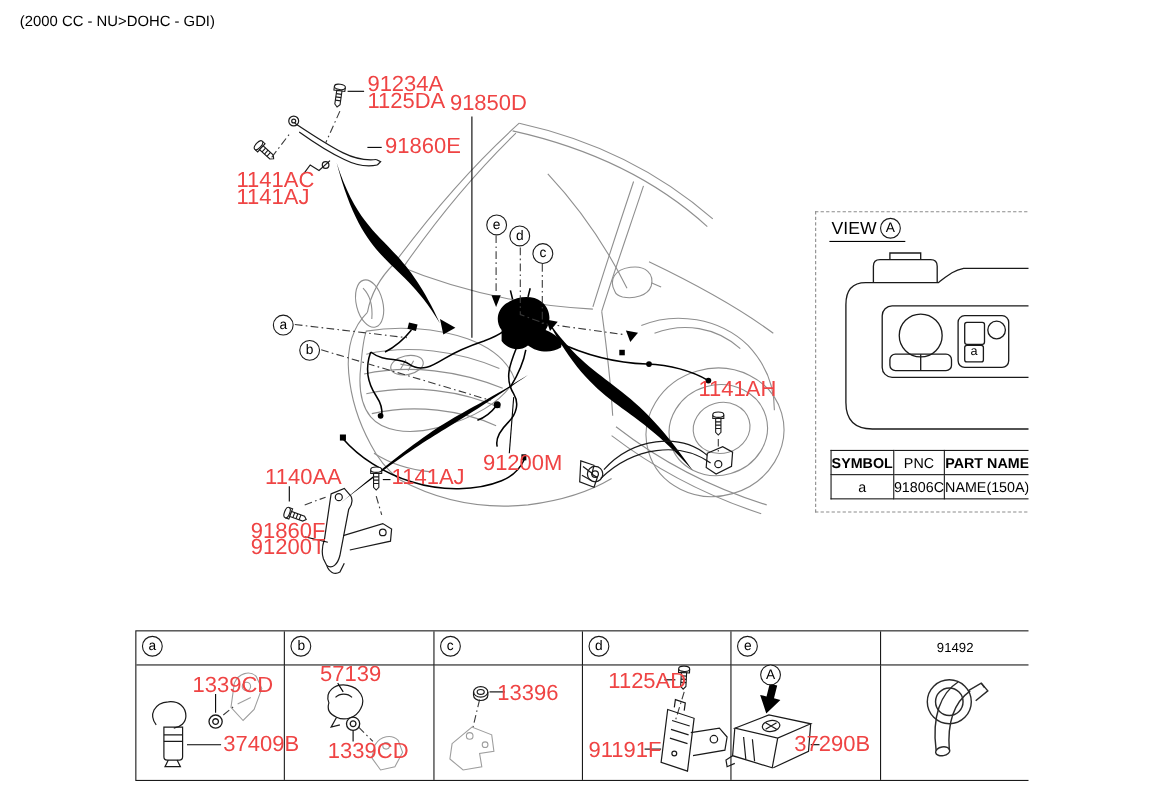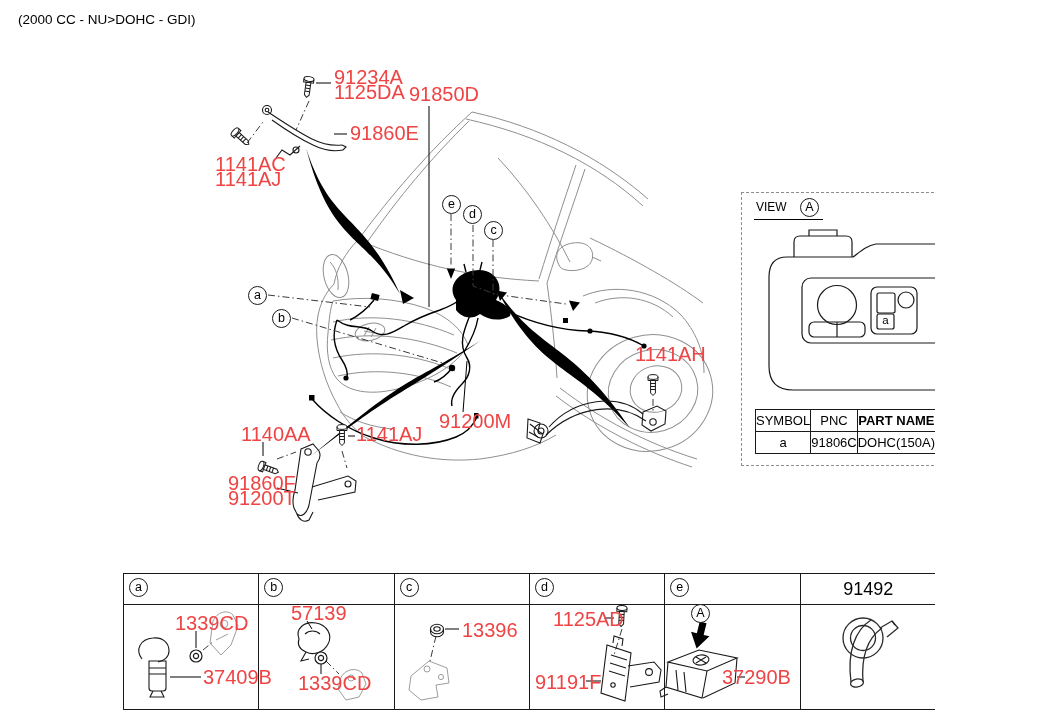--- a/index.html
+++ b/index.html
@@ -7,37 +7,37 @@
          font-family:"Liberation Sans",sans-serif;color:#000;}
   .art{position:absolute;left:0;top:0;z-index:1;}
   .plabel{position:absolute;font-size:20px;line-height:15px;white-space:nowrap;z-index:4;color:#ef4444;}
   .ptitle{position:absolute;left:18px;top:12px;font-size:13.5px;z-index:4;}
   .callout{position:absolute;width:19px;height:19px;border:1.2px solid #1a1a1a;border-radius:50%;
            background:#fff;display:flex;align-items:center;justify-content:center;
            font-size:12.5px;line-height:1;z-index:4;box-sizing:border-box;}
   
   .viewbox{position:absolute;left:741px;top:192px;width:293px;height:274px;
            border:1.5px dashed #8c8c8c;box-sizing:border-box;z-index:2;}
-  .viewtitle{position:absolute;left:756px;top:200px;font-size:12px;z-index:4;}
+  .viewtitle{position:absolute;left:756px;top:200px;font-size:16px;z-index:4;}
   .view-underline{position:absolute;left:754px;top:219px;width:69px;border-top:1.2px solid #000;z-index:4;}
   .fuse-slot{position:absolute;left:877px;top:312px;width:17px;height:16px;display:flex;
              align-items:center;justify-content:center;font-size:11.5px;z-index:4;}
   .vtable{position:absolute;left:755px;top:409px;border-collapse:collapse;z-index:4;background:transparent;}
   .vtable td{border:1.2px solid #1a1a1a;text-align:center;font-size:13px;padding:0;}
   .vtable tr{height:22px;}
-  .vc1{width:64px;} .vc2{width:68px;} .vc3{width:125px;font-weight:bold;}
+  .vc1{width:64px;font-weight:bold;} .vc2{width:68px;} .vc3{width:125px;font-weight:bold;}
   
   .btable{position:absolute;left:123px;top:573px;width:814px;height:137px;
           border:1.6px solid #1a1a1a;box-sizing:border-box;display:grid;
           grid-template-columns:repeat(6,1fr);grid-template-rows:31px 1fr;z-index:2;}
   .bh{border-bottom:1.2px solid #1a1a1a;border-right:1.2px solid #1a1a1a;position:relative;}
   .bb{border-right:1.2px solid #1a1a1a;}
   .bh.lastcol,.bb.lastcol{border-right:none;}
   .bh .callout{left:5px;top:4px;}
-  .bhdr{display:flex;align-items:center;justify-content:center;height:100%;font-size:18px;}
+  .bhdr{display:flex;align-items:center;justify-content:center;height:100%;font-size:12px;}
 </style>
 </head>
 <body>
 
 <div class="stage">
 
   <svg class="art" width="1057" height="727" viewBox="0 0 1057 727">
     <defs>
       <g id="bolt" fill="#fff" stroke="#1a1a1a" stroke-width="1">
         <path d="M-5,0 V3.5 H5 V0"></path>
@@ -304,21 +304,21 @@
   <table class="vtable">
     <tbody>
         <tr>
       <td class="vc1">SYMBOL</td>
       <td class="vc2">PNC</td>
       <td class="vc3">PART NAME</td>
     </tr>
     <tr>
       <td>a</td>
       <td>91806C</td>
-      <td>DOHC(150A)</td>
+      <td>NAME(150A)</td>
     </tr>
   </tbody>
     </table>
 
   <div class="btable">
     <div class="bh">
       <div class="callout">a</div>
     </div>
     <div class="bh">
       <div class="callout">b</div>
@@ -340,19 +340,19 @@
     <div class="bb"></div>
     <div class="bb"></div>
     <div class="bb"></div>
     <div class="bb lastcol"></div>
   </div>
 
   <div class="plabel" style="left:175px;top:616px">1339CD</div>
   <div class="plabel" style="left:203px;top:670px">37409B</div>
   <div class="plabel" style="left:291px;top:606px">57139</div>
   <div class="plabel" style="left:298px;top:676px">1339CD</div>
-  <div class="plabel" style="left:462px;top:623px">13396</div>
+  <div class="plabel" style="left:452px;top:623px">13396</div>
   <div class="plabel" style="left:553px;top:612px">1125AD</div>
   <div class="plabel" style="left:535px;top:675px">91191F</div>
   <div class="plabel" style="left:722px;top:670px">37290B</div>
   <div class="callout" style="left:691px;top:604px">A</div>
 
 </div>
 
 </body></html>

